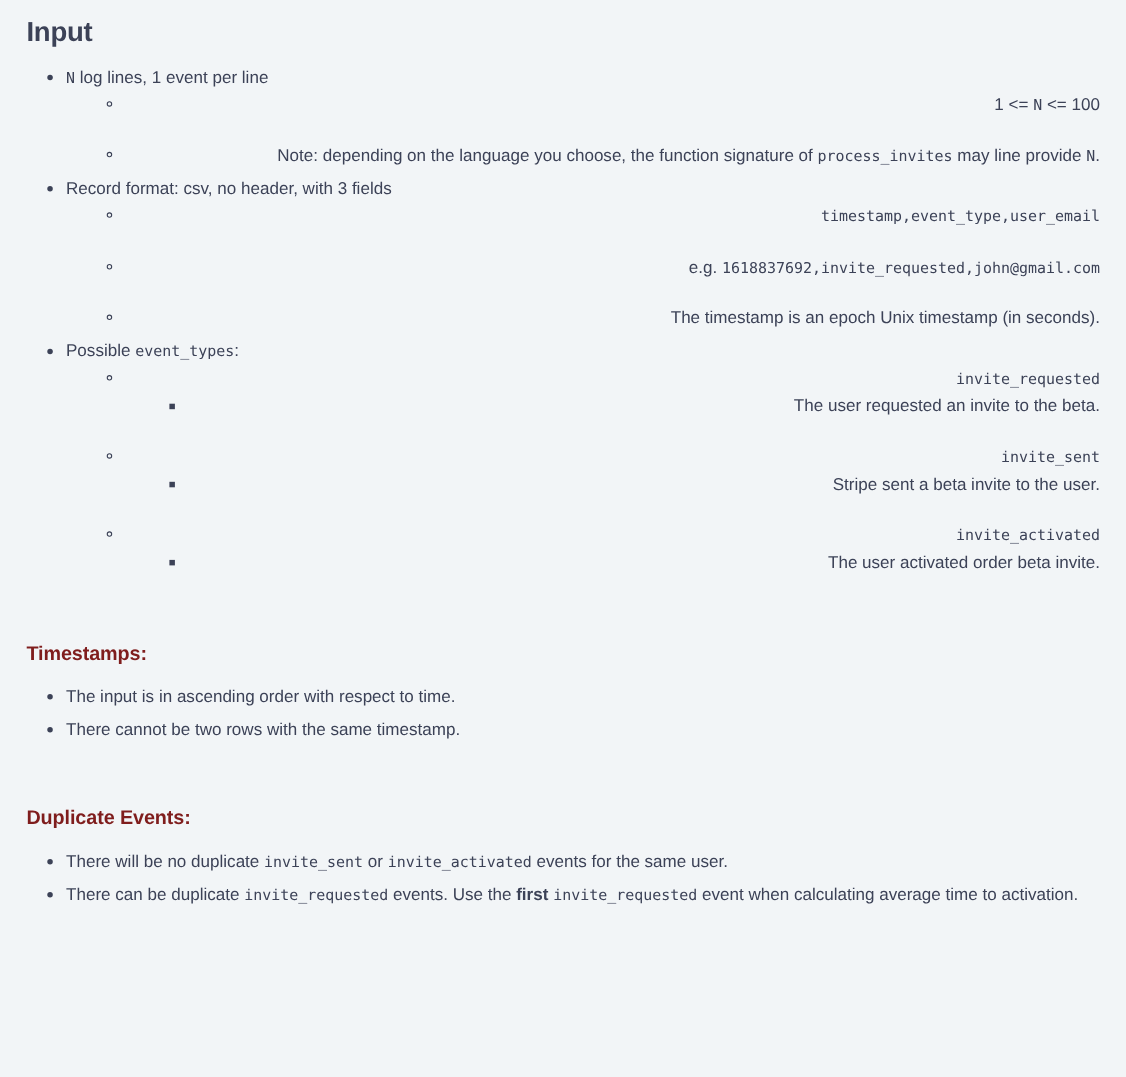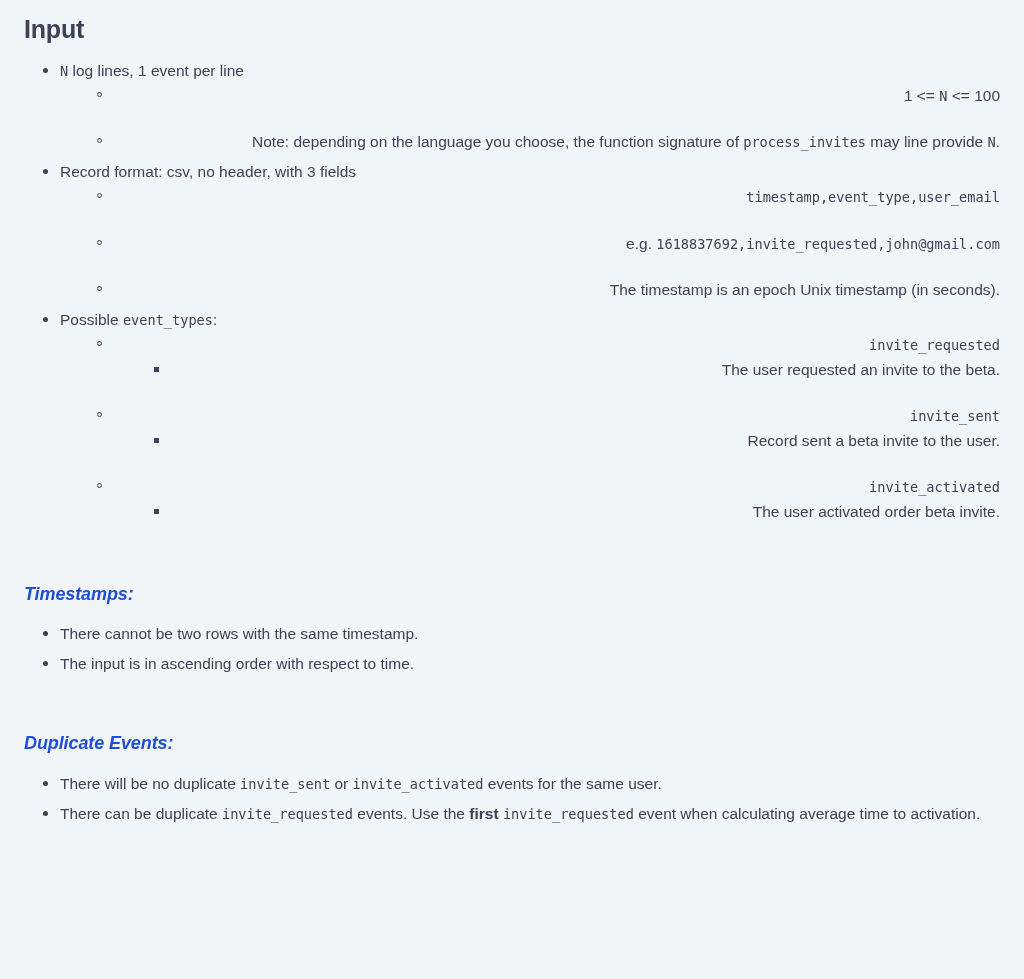--- a/index.html
+++ b/index.html
@@ -24,23 +24,22 @@
     line-height: 1.2;
     margin: 0 0 14px 0;
     color: #3c4257;
     letter-spacing: -0.2px;
   }
   h2.section-title {
     font-size: 18px;
     font-weight: bold;
     line-height: 1.2;
     margin: 0 0 16px 0;
-    color: #1d4ed8;
+    color: #7f1d1d;
     letter-spacing: -0.1px;
-    font-style: italic;
   }
   .block-gap-lg { height: 58px; }
   .block-gap-md { height: 56px; }
 
   ul {
     margin: 0;
     padding: 0 0 0 18px;
     list-style: none;
   }
   ul.lvl1 { padding-left: 18px; }
@@ -154,21 +153,21 @@
           <ul class="lvl3">
             <li>
               <span>The user requested an invite to the beta.</span>
             </li>
           </ul>
         </li>
         <li>
           <code class="mono">invite_sent</code>
           <ul class="lvl3">
             <li>
-              <span>Record sent a beta invite to the user.</span>
+              <span>Stripe sent a beta invite to the user.</span>
             </li>
           </ul>
         </li>
         <li>
           <code class="mono">invite_activated</code>
           <ul class="lvl3">
             <li>
               <span>The user activated order beta invite.</span>
             </li>
           </ul>
@@ -176,25 +175,25 @@
       </ul>
     </li>
   </ul>
 
   <div class="block-gap-lg"></div>
 
   <h2 class="section-title">Timestamps:</h2>
 
   <ul class="lvl1">
     <li>
+      <span>The input is in ascending order with respect to time.</span>
+    </li>
+    <li>
       <span>There cannot be two rows with the same timestamp.</span>
     </li>
-    <li>
-      <span>The input is in ascending order with respect to time.</span>
-    </li>
   </ul>
 
   <div class="block-gap-md"></div>
 
   <h2 class="section-title">Duplicate Events:</h2>
 
   <ul class="lvl1">
     <li>
       <span>There will be no duplicate </span><code class="mono">invite_sent</code><span> or </span><code class="mono">invite_activated</code><span> events for the same user.</span>
     </li>

